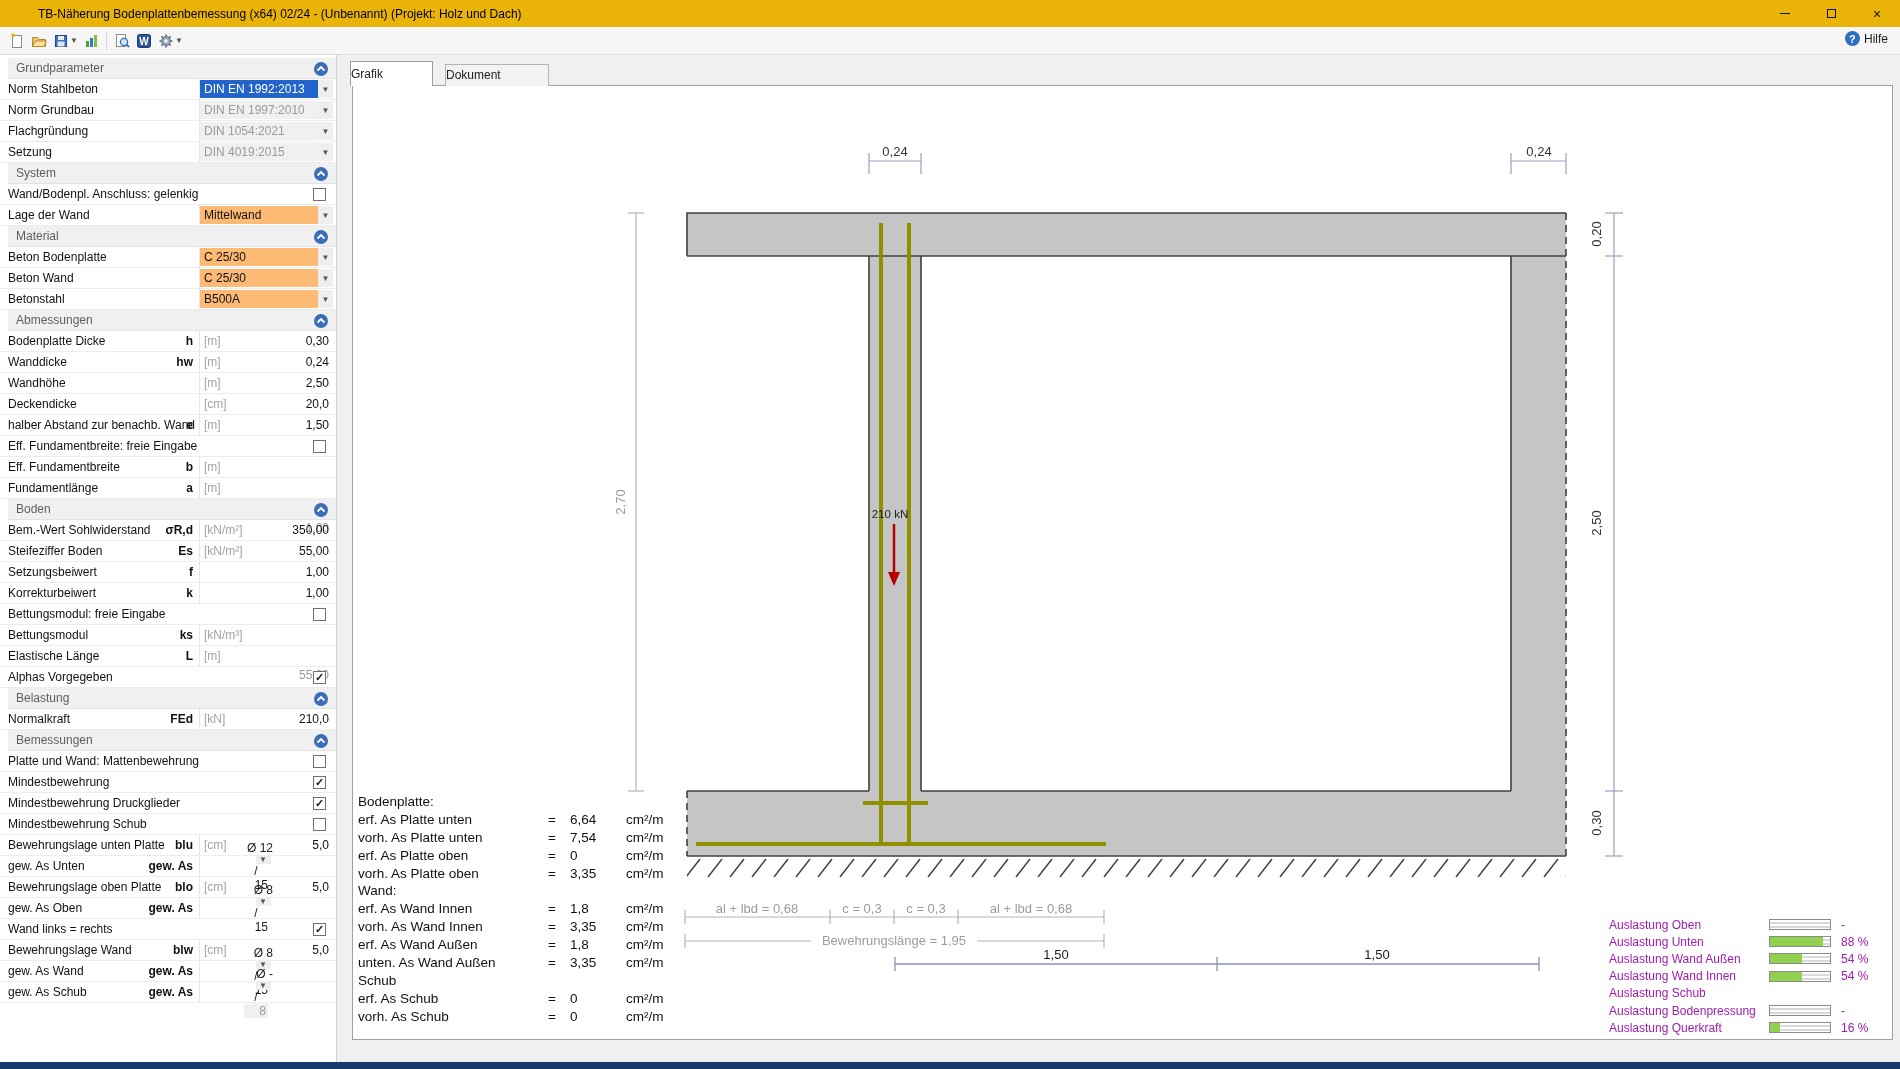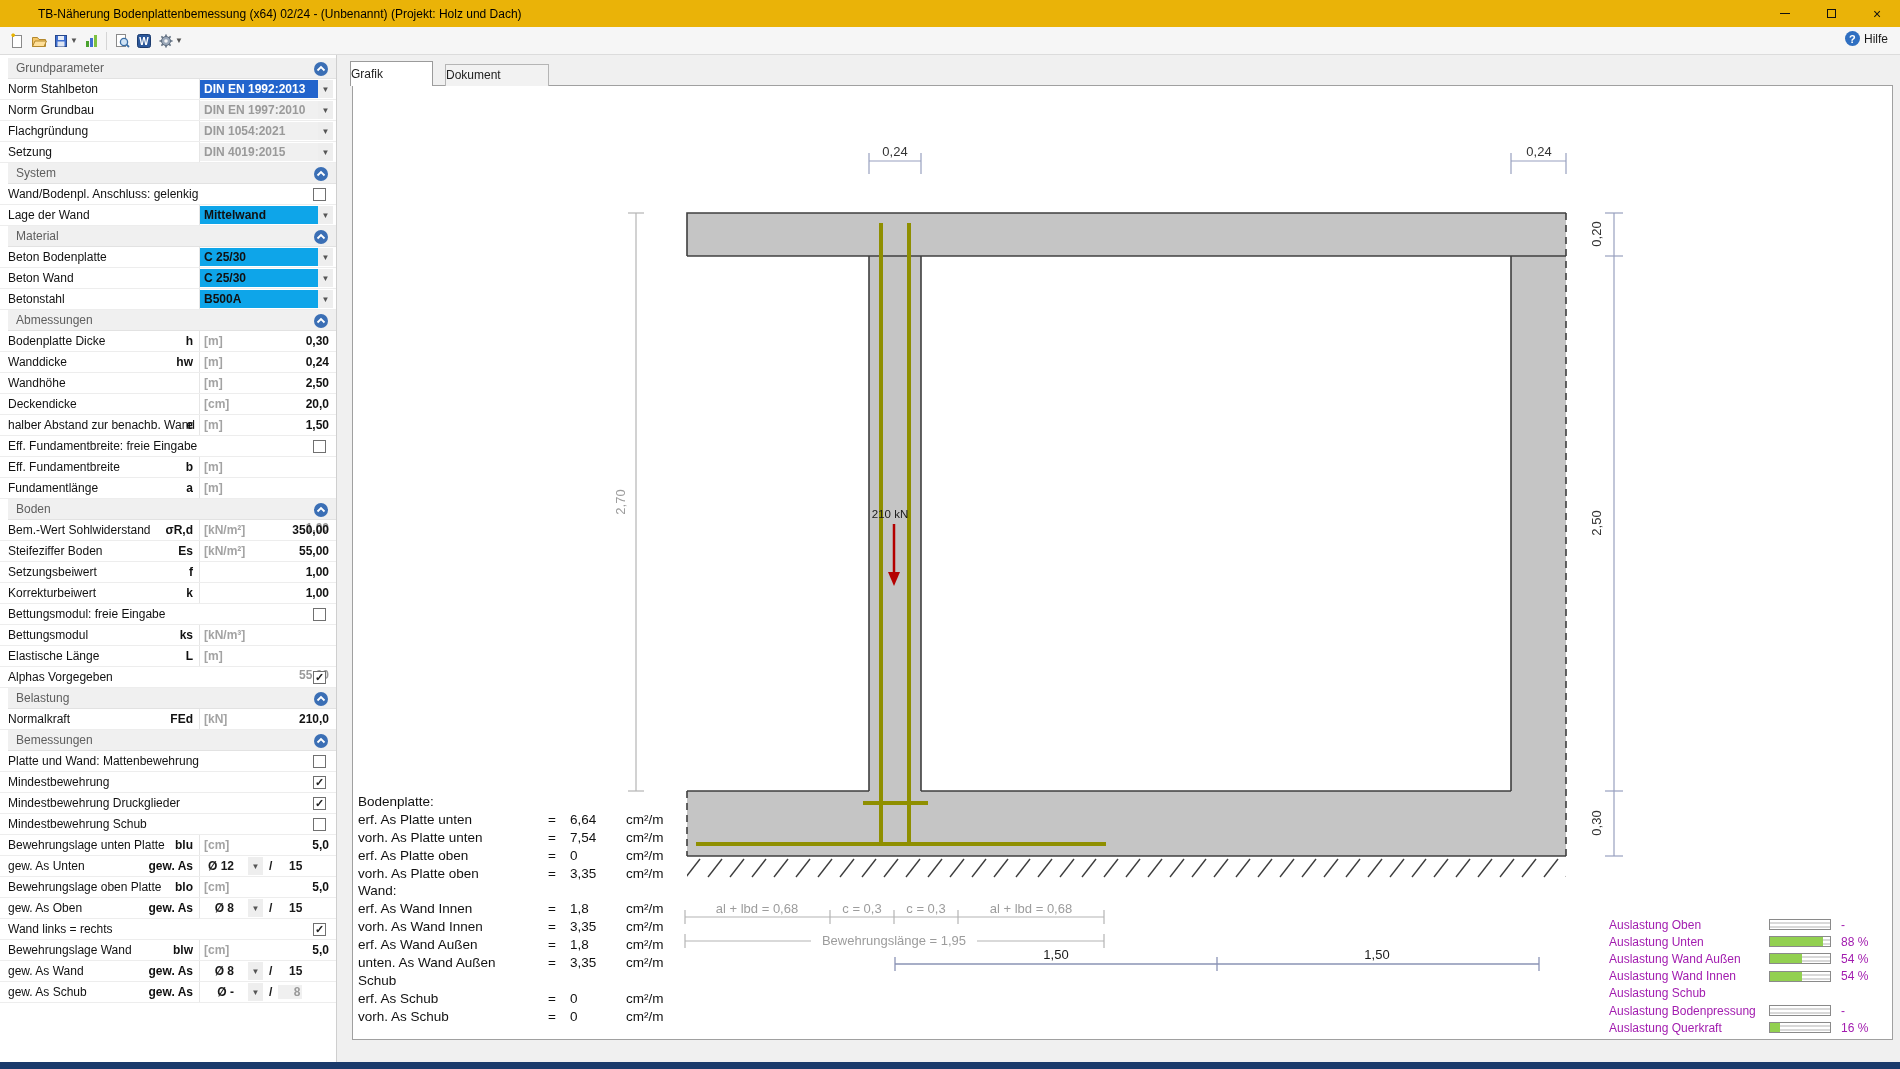--- a/index.html
+++ b/index.html
@@ -33,34 +33,34 @@
   
   .sidebar { position:absolute; left:0; top:55px; width:337px; height:1007px;
     background:#fff; border-right:1px solid #cfcfcf; padding-top:3px; font-size:12px; }
   .srow { position:relative; height:21px; border-bottom:1px solid #ededed; }
   .srow .label { position:absolute; left:8px; top:0; line-height:20px; white-space:nowrap; color:#111; }
   .srow .sym { position:absolute; right:143px; top:0; line-height:20px; font-weight:bold; color:#111; }
   .srow.section { background:#f0f0f0; border-bottom:1px solid #e2e2e2;margin-left:8px; }
   .srow.section .label { color:#5e5e5e; font-weight:normal; }
   .collapse-icon { position:absolute; right:8px; top:3.5px; width:14px; height:14px; border-radius:50%;
     background:#3b6fb5; display:flex; align-items:center; justify-content:center; }
-  .vcell { position:absolute; left:199px; right:0; top:0; bottom:0; border-left:1px solid #e6e6e6;font-weight:bold; }
+  .vcell { position:absolute; left:199px; right:0; top:0; bottom:0; border-left:1px solid #e6e6e6; }
   .unit { position:absolute; left:4px; top:0; line-height:20px; color:#a3a3a3; }
   .field { position:absolute; left:40px; right:3px; top:1px; bottom:1px; text-align:right;
     line-height:18px; padding-right:4px; color:#111; }
   .field.dis { background:#f0f0f0; color:#9a9a9a;margin-top:40px; }
   .selfield { position:absolute; left:0; right:18px; top:1px; bottom:1px; line-height:18px; padding-left:4px;
-    background:#0ea5e9; color:#111; white-space:nowrap; overflow:hidden; }
+    background:#fdba74; color:#111; white-space:nowrap; overflow:hidden; }
   .selfield.dis { background:#f0f0f0; color:#9a9a9a; }
   .selfield.sel { background:#2264cc; color:#fff; }
   .caretbtn { position:absolute; right:3px; top:1px; width:15px; bottom:1px; background:#eeeeee;
     color:#555; font-size:8px; display:flex; align-items:center; justify-content:center; }
   .cb { position:absolute; right:10px; top:3.5px; width:13px; height:13px; background:#fff;
     border:1px solid #707070; font-size:11px; line-height:11px; text-align:center; color:#222; font-weight:bold; }
-  .rebarcell { display:flex; align-items:center; justify-content:flex-start; height:100%; padding-right:24px; }
+  .rebarcell { display:flex; align-items:center; justify-content:center; height:100%; padding-right:24px;flex-direction:column; }
   .rebarcell .dia { min-width:34px; text-align:right; }
   .rebarcell .dcaret { width:15px; height:18px; background:#eeeeee; color:#555; font-size:8px;
     display:flex; align-items:center; justify-content:center; margin-left:14px; }
   .rebarcell .slash { margin:0 6px; }
   .rebarcell .spacing { min-width:24px; text-align:right; }
   .rebarcell .spacing.dis { background:#f0f0f0; color:#9a9a9a; padding:0 2px; }
 
   
   .tabs { position:absolute; left:350px; top:61px; display:flex; z-index:3; }
   .tab { font-size:12px; color:#222; text-align:left; }

